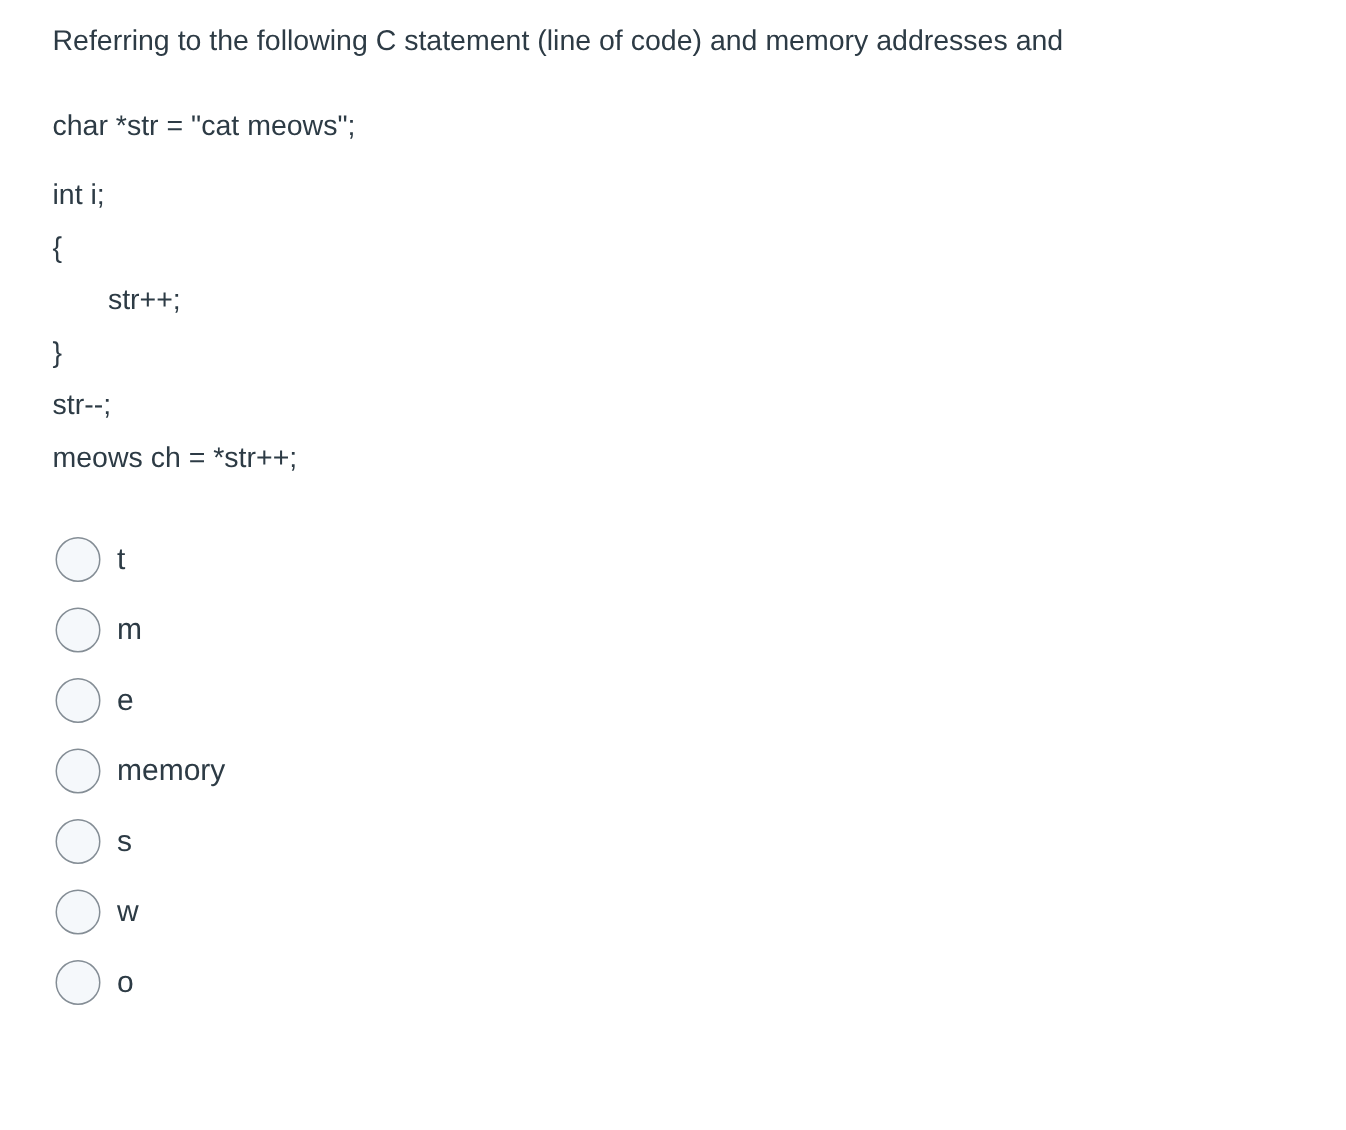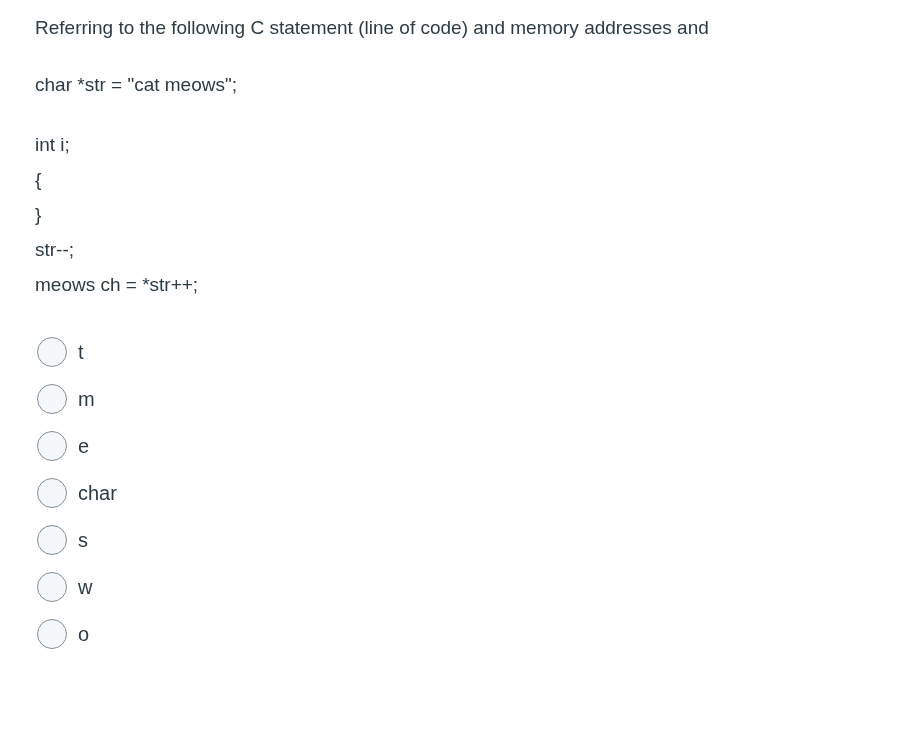--- a/index.html
+++ b/index.html
@@ -22,21 +22,21 @@
     line-height: 35px;
     white-space: pre;
   }
   .code-decl {
     margin-top: 22px;
     font-size: 19px;
     line-height: 35px;
     white-space: pre;
   }
   .code-block {
-    margin-top: 25px;
+    margin-top: 11px;
   }
   .code-block .code-line {
     font-size: 19px;
     line-height: 35px;
     white-space: pre;
   }
   .options {
     margin-top: 35px;
   }
   .option {
@@ -70,20 +70,21 @@
 
   <div class="question-text">
     <div class="qline">Referring to the following C statement (line of code) and memory addresses and</div>
   </div>
 
   <div class="code-decl">char *str = "cat meows";</div>
 
   <div class="code-block">
     <div class="code-line">int i;</div>
     <div class="code-line">{</div>
+    <div class="code-line">       str++;</div>
     <div class="code-line">}</div>
     <div class="code-line">str--;</div>
     <div class="code-line">meows ch = *str++;</div>
   </div>
 
   <div class="options">
 
     <div class="option">
       <span class="radio"></span>
       <span class="option-label">t</span>
@@ -94,21 +95,21 @@
       <span class="option-label">m</span>
     </div>
 
     <div class="option">
       <span class="radio"></span>
       <span class="option-label">e</span>
     </div>
 
     <div class="option">
       <span class="radio"></span>
-      <span class="option-label">char</span>
+      <span class="option-label">memory</span>
     </div>
 
     <div class="option">
       <span class="radio"></span>
       <span class="option-label">s</span>
     </div>
 
     <div class="option">
       <span class="radio"></span>
       <span class="option-label">w</span>

